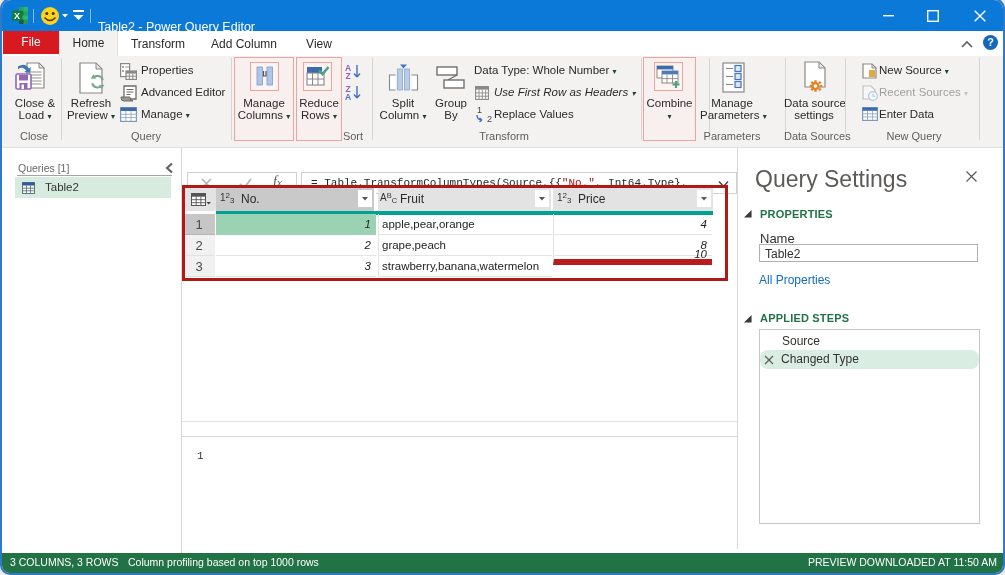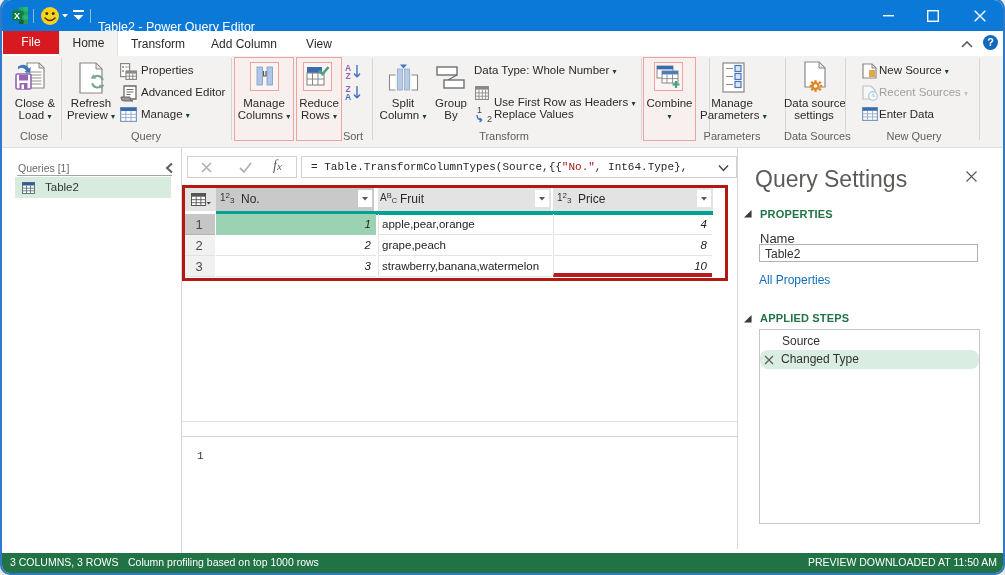--- a/index.html
+++ b/index.html
@@ -28,21 +28,21 @@
 .pinkbox{position:absolute;border:1.5px solid #f0a29c;background:#f8f0ef;box-sizing:border-box;}
 .pinkicon{position:absolute;border:1.5px solid #f0a29c;background:#fbf4f3;box-sizing:border-box;}
 .dar{color:#1b4332;font-size:8px;}
 
 #content{position:absolute;left:0;top:148px;width:100%;height:405px;background:#fff;}
 .vline{position:absolute;top:0;width:1px;background:#d9d7d5;}
 
 #qtitle{position:absolute;left:16px;top:14px;font-size:10.5px;color:#6b6967;}
 #qsel{position:absolute;left:13px;top:29px;width:156px;height:21px;background:#d7ecdf;}
 
-.fbox{position:absolute;top:8px;height:22px;background:#fff;border:1px solid #d2d0ce;box-sizing:border-box;}
+.fbox{position:absolute;top:24px;height:22px;background:#fff;border:1px solid #d2d0ce;box-sizing:border-box;}
 
 .hdr{position:absolute;top:40px;height:23px;box-sizing:border-box;font-size:12px;color:#2b2a29;}
 .fltr{position:absolute;top:2px;right:2px;width:14px;height:17px;background:#fff;}
 .cell{position:absolute;height:21px;box-sizing:border-box;font-size:11.5px;color:#252423;
   line-height:20px;white-space:nowrap;overflow:hidden;}
 .rnum{position:absolute;left:181px;width:32px;height:21px;background:#f1f1f1;color:#4a4a4a;
   font-size:13px;text-align:center;line-height:21px;box-sizing:border-box;border-bottom:1px solid #e2e2e2;}
 .num{font-style:italic;text-align:right;}
 
 .tealhdr{font-size:11px;font-weight:bold;color:#217346;letter-spacing:.2px;}
@@ -192,21 +192,21 @@
       <path d="M21 9 l-9 5" stroke="#666" stroke-width="1.1"></path>
       <rect x="8" y="14" width="20" height="8" fill="#fff" stroke="#666" stroke-width="1.3"></rect>
     </svg>
     <div class="blab" style="left:421px;top:41px;width:56px;">Group<br>By</div>
     <div class="slab" style="left:472px;top:8px;">Data Type: Whole Number <span class="dar">▾</span></div>
     <svg class="abs" style="left:473px;top:30px;" width="14" height="14" viewBox="0 0 14 14">
       <rect x="0.6" y="0.6" width="12.8" height="12.8" fill="#fff" stroke="#8a8886" stroke-width="1.1"></rect>
       <rect x="0.6" y="0.6" width="12.8" height="3" fill="#8a8886"></rect>
       <path d="M4 3.6 v10 M7.3 3.6 v10 M10.6 3.6 v10 M.6 6.9 h12.8 M.6 10.2 h12.8" stroke="#8a8886" stroke-width=".9"></path>
     </svg>
-    <div class="slab" style="left:492px;top:40px;">Use First Row as Headers <span class="dar">▾</span></div>
+    <div class="slab" style="left:492px;top:30px;font-style:italic;">Use First Row as Headers <span class="dar">▾</span></div>
     <svg class="abs" style="left:472px;top:49px;" width="18" height="18" viewBox="0 0 18 18">
       <text x="3" y="8" font-size="9" fill="#444" font-family="Liberation Sans">1</text>
       <text x="13" y="17" font-size="9" fill="#444" font-family="Liberation Sans">2</text>
       <path d="M3 10 q0 5 5 5 m0 0 l-2.5 -2 m2.5 2 l-2.5 2" stroke="#4472c4" stroke-width="1.4" fill="none"></path>
     </svg>
     <div class="slab" style="left:492px;top:52px;">Replace Values</div>
     <div class="glab" style="left:472px;width:60px;">Transform</div>
     <div class="rsep" style="left:639px;"></div>
 
     <div class="pinkbox" style="left:641px;top:1px;width:53px;height:84px;"></div>
@@ -342,21 +342,21 @@
     <div class="cell num" style="left:214px;top:66px;width:160px;background:#9cd2b4;padding-right:5px;">1</div>
     <div class="cell" style="left:376px;top:66px;width:174px;border-bottom:1px solid #e4e4e4;border-left:1px solid #e4e4e4;padding-left:3px;">apple,pear,orange</div>
     <div class="cell num" style="left:551px;top:66px;width:159px;border-bottom:1px solid #e4e4e4;border-left:1px solid #e4e4e4;padding-right:5px;">4</div>
     <div class="rnum" style="top:87px;">2</div>
     <div class="cell num" style="left:214px;top:87px;width:160px;border-bottom:1px solid #e4e4e4;padding-right:5px;">2</div>
     <div class="cell" style="left:376px;top:87px;width:174px;border-bottom:1px solid #e4e4e4;border-left:1px solid #e4e4e4;padding-left:3px;">grape,peach</div>
     <div class="cell num" style="left:551px;top:87px;width:159px;border-bottom:1px solid #e4e4e4;border-left:1px solid #e4e4e4;padding-right:5px;">8</div>
     <div class="rnum" style="top:108px;">3</div>
     <div class="cell num" style="left:214px;top:108px;width:160px;border-bottom:1px solid #e4e4e4;padding-right:5px;">3</div>
     <div class="cell" style="left:376px;top:108px;width:174px;border-bottom:1px solid #e4e4e4;border-left:1px solid #e4e4e4;padding-left:3px;">strawberry,banana,watermelon</div>
-    <div class="cell num" style="left:551px;top:108px;width:159px;border-bottom:4px solid #b91c1c;border-left:1px solid #e4e4e4;padding-right:5px;font-style:italic;">10</div>
+    <div class="cell num" style="left:551px;top:96px;width:159px;border-bottom:6px solid #b91c1c;border-left:1px solid #e4e4e4;padding-right:5px;font-style:italic;">10</div>
 
     <div class="abs" style="left:180px;top:37px;width:546px;height:96px;border:3px solid #b21814;box-sizing:border-box;"></div>
 
     <div class="abs" style="left:180px;top:273px;width:555px;height:1px;background:#e1e1e1;"></div>
     <div class="abs" style="left:180px;top:288px;width:555px;height:1px;background:#d9d7d5;"></div>
     <div class="abs" style="left:195px;top:302px;font-family:'Liberation Mono',monospace;font-size:11px;color:#333;">1</div>
 
     <div class="abs" style="left:753px;top:18px;font-size:23px;color:#5d5b58;">Query Settings</div>
     <svg class="abs" style="left:963px;top:22px;" width="13" height="13" viewBox="0 0 13 13">
       <path d="M1.5 1.5 l10 10 M11.5 1.5 l-10 10" stroke="#5d5b58" stroke-width="1.2"></path>

